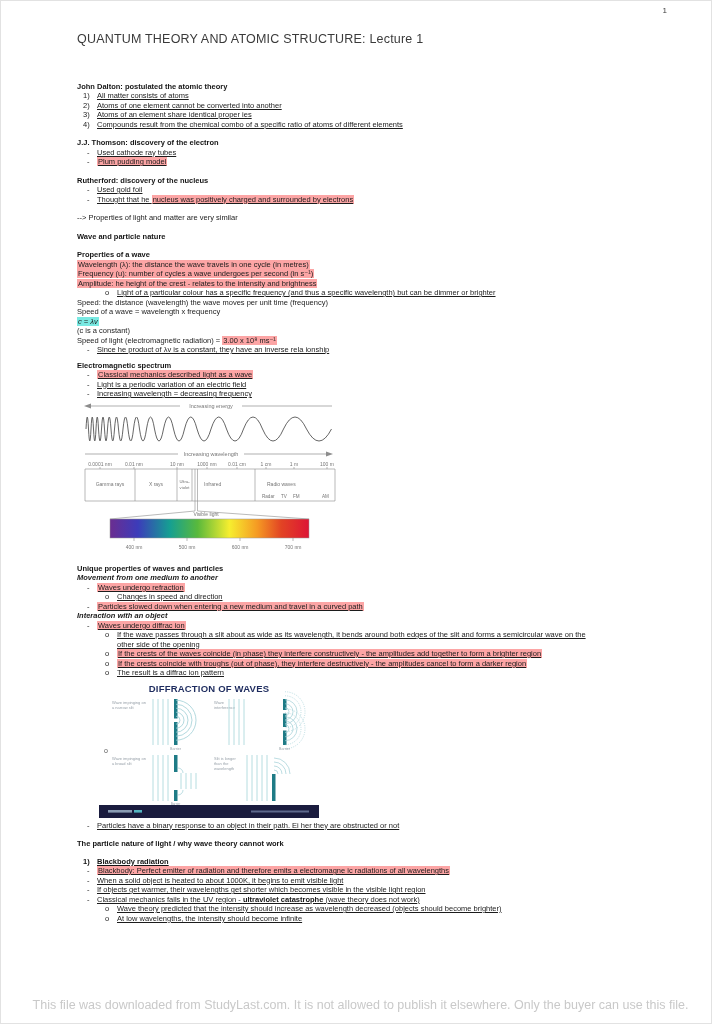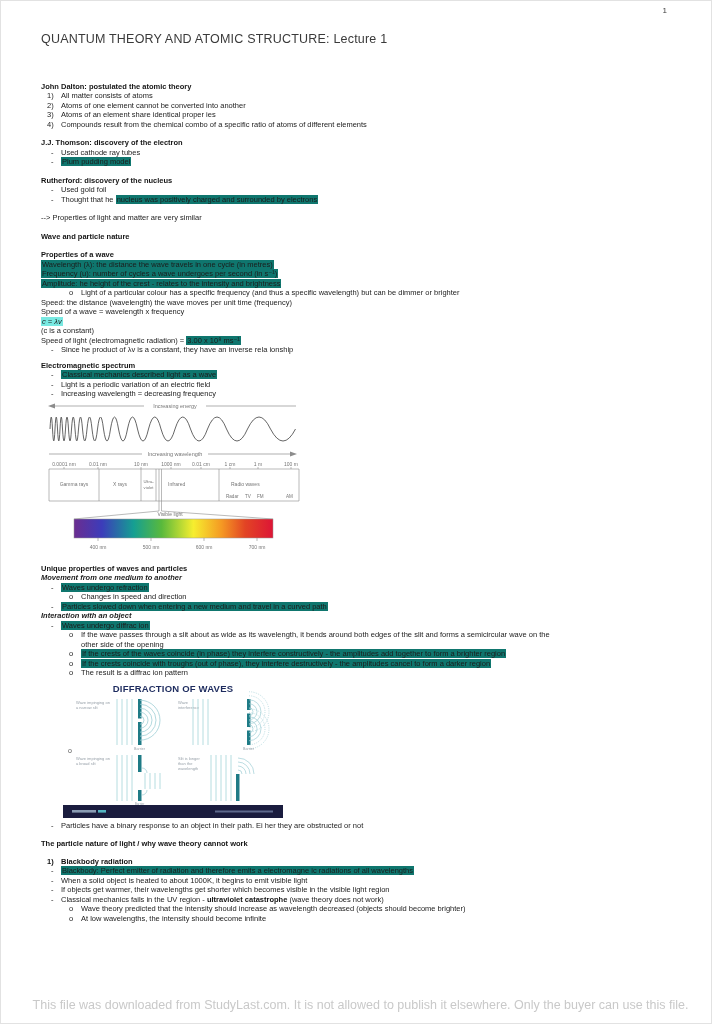--- a/index.html
+++ b/index.html
@@ -1,34 +1,34 @@
 <!DOCTYPE html>
 <html><head>
 <meta charset="utf-8">
 <style>
   html,body{margin:0;padding:0;background:#f2f2f2;}
   .page{position:relative;width:712px;height:1024px;background:#ffffff;margin:0 auto;
         font-family:"Liberation Sans","DejaVu Sans",sans-serif;color:#1c1c1c;
         border:1px solid #e2e2e2;box-sizing:border-box;overflow:hidden;}
   .pagenum{position:absolute;top:5px;right:44px;font-size:8px;color:#3d3d3d;}
-  .body{padding:34px 70px 0 40px;font-size:7.5px;line-height:9.5px;}
+  .body{padding:34px 70px 0 40px;font-size:7.5px;line-height:9.5px;margin-left:36px;}
   .title{font-size:12.5px;font-weight:normal;color:#3a3a3a;letter-spacing:.2px;margin:0 0 37px 0;}
   .sec{margin:0 0 9px 0;}
   .h{font-weight:bold;color:#141414;}
   .it{font-style:italic;font-weight:bold;}
   .line{min-height:9.5px;}
   .li{display:flex;padding-left:10px;}
   .li .m{flex:none;width:10px;}
-  .li .t{display:block;}
+  .li .t{display:block;text-decoration:underline;}
   .num{padding-left:6px;}
   .num .m{width:14px;}
   .lo{padding-left:28px;}
   .lo .m{width:12px;}
   .lo .t{max-width:475px;}
-  .hl{background:#0f766e;padding:0 1px;}
+  .hl{background:#fca5a5;padding:0 1px;}
   .hlc{background:#79e9e2;padding:0 1px;font-style:italic;}
   .emsvg{display:block;margin:2px 0 0 5px;}
   .diffsvg{display:block;margin:1px 0 3px 22px;}
   .dt{fill:#767676;}
   .ilab{fill:#99a2aa;}
   .footer{position:absolute;bottom:11px;left:9px;right:0;text-align:center;
           font-size:12.5px;color:#c9c9c9;white-space:nowrap;}
   svg text{font-family:"Liberation Sans","DejaVu Sans",sans-serif;}
 </style>
 </head>

